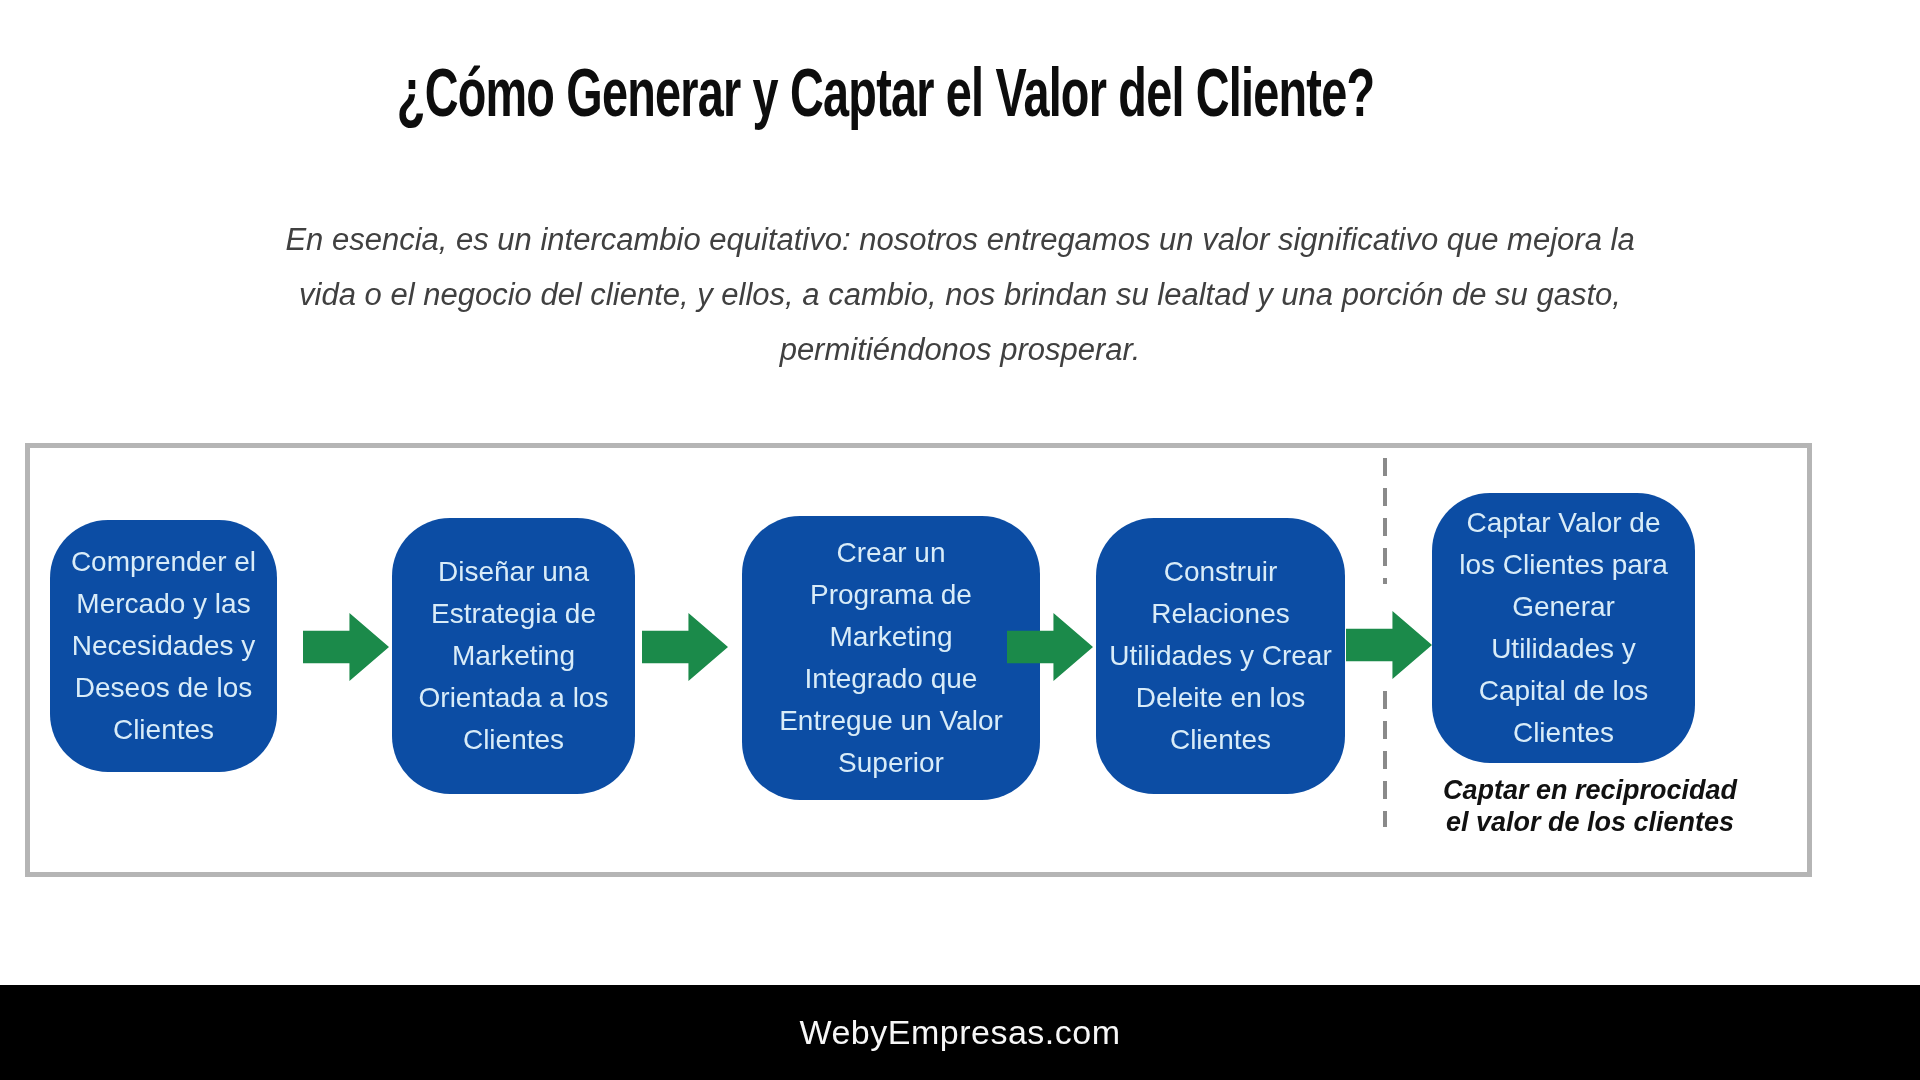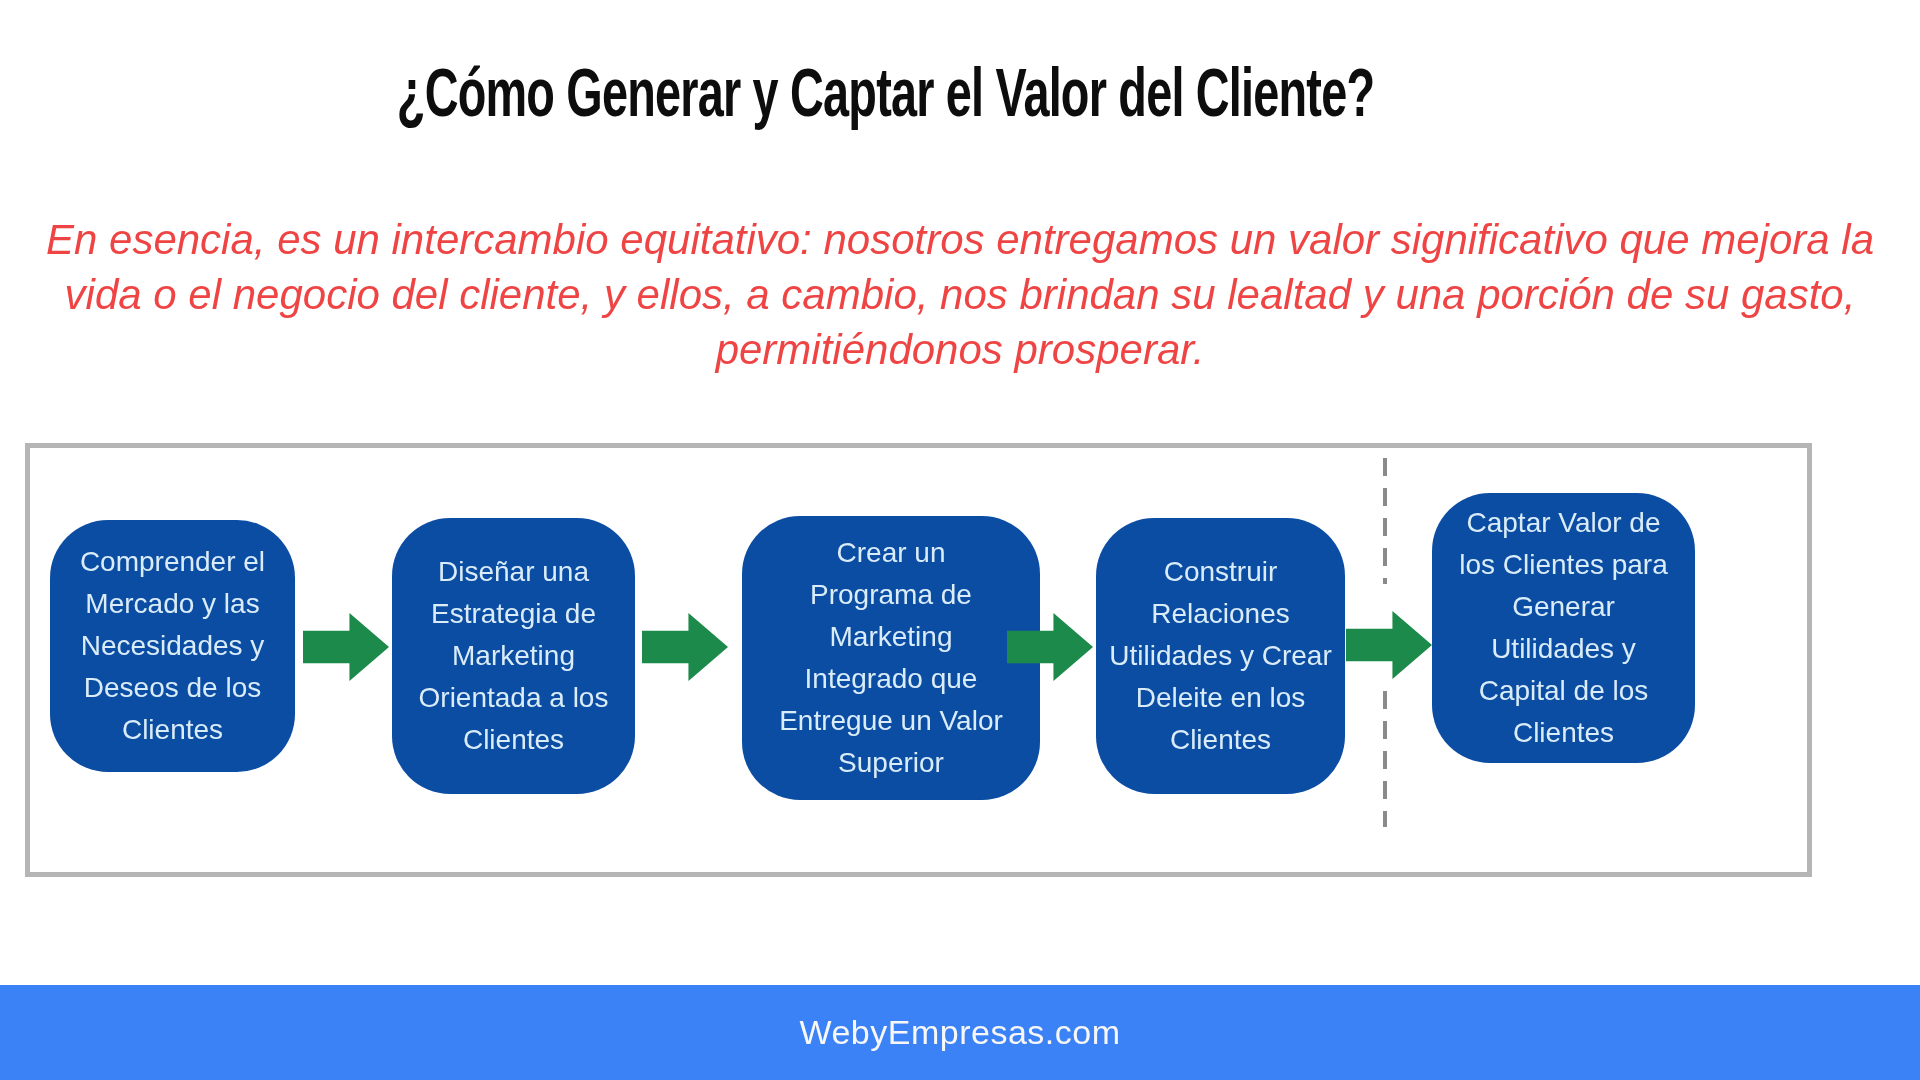--- a/index.html
+++ b/index.html
@@ -33,23 +33,23 @@
   }
 
   
   .intro {
     position: absolute;
     top: 212px;
     left: 0;
     width: 1920px;
     text-align: center;
     font-style: italic;
-    font-size: 42px;
+    font-size: 31px;
     line-height: 55px;
-    color: #ef4444;
+    color: #404040;
     white-space: pre-line;
   }
 
   
   .process {
     position: absolute;
     left: 25px;
     top: 443px;
     width: 1787px;
     height: 434px;
@@ -68,21 +68,21 @@
     line-height: 42px;
     display: flex;
     align-items: center;
     justify-content: center;
     text-align: center;
     box-sizing: border-box;
     padding: 8px 6px;
   }
   .step-label { white-space: pre-line; }
 
-  .box-1 { left: 20px;   top: 72px; width: 245px; height: 252px; }
+  .box-1 { left: 20px;   top: 72px; width: 227px; height: 252px; }
   .box-2 { left: 362px;  top: 70px; width: 243px; height: 276px; }
   .box-3 { left: 712px;  top: 68px; width: 298px; height: 284px; }
   .box-4 { left: 1066px; top: 70px; width: 249px; height: 276px; }
   .box-5 { left: 1402px; top: 45px; width: 263px; height: 270px; }
 
   .flow-arrow {
     position: absolute;
     width: 86px;
     height: 68px;
     background: #1b8a4a;
@@ -116,21 +116,21 @@
     white-space: pre-line;
   }
 
   
   .footer-bar {
     position: absolute;
     left: 0;
     bottom: 0;
     width: 1920px;
     height: 95px;
-    background: #3b82f6;
+    background: #000000;
     display: flex;
     align-items: center;
     justify-content: center;
   }
   .footer-site {
     color: #f7f7f7;
     font-size: 34px;
     letter-spacing: 0.5px;
   }
 </style>
@@ -194,19 +194,21 @@
 
     <div class="step-box box-5">
       <span class="step-label">Captar Valor de
 los Clientes para
 Generar
 Utilidades y
 Capital de los
 Clientes</span>
     </div>
 
+    <div class="divider-caption">Captar en reciprocidad
+el valor de los clientes</div>
 
   </div>
 </div>
 
 <div class="footer-bar">
   <span class="footer-site">WebyEmpresas.com</span>
 </div>
 
 </body></html>

